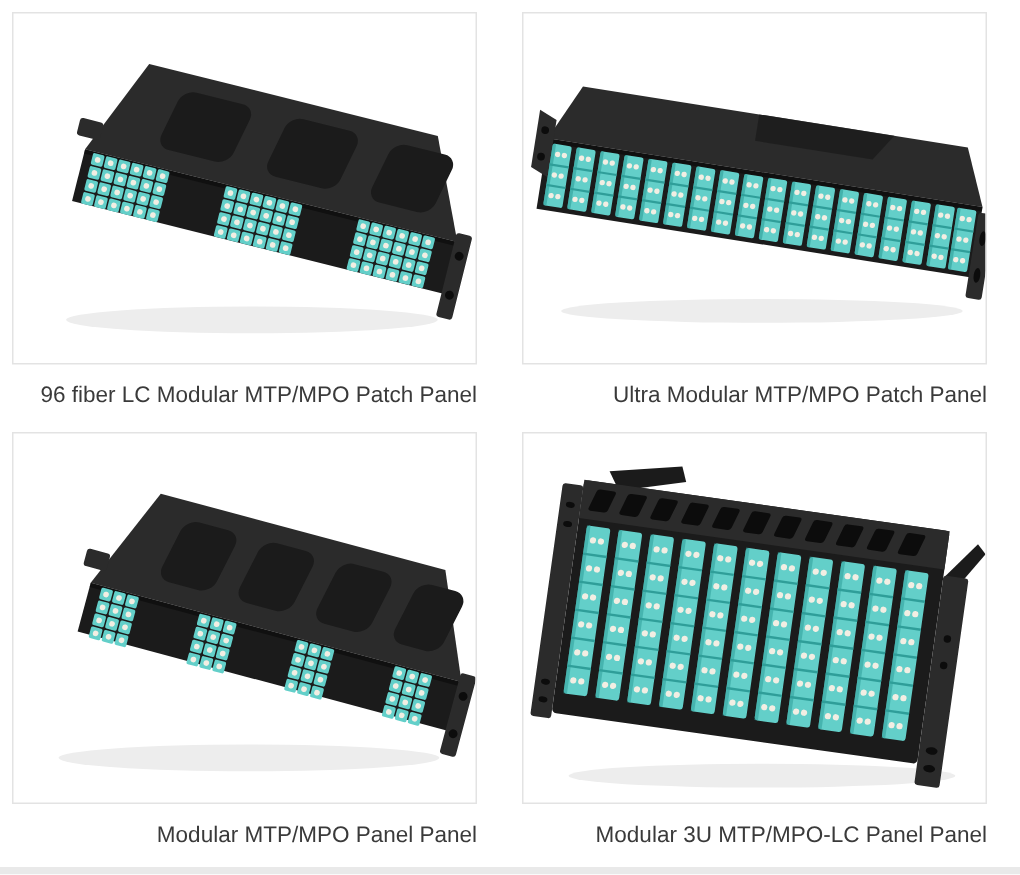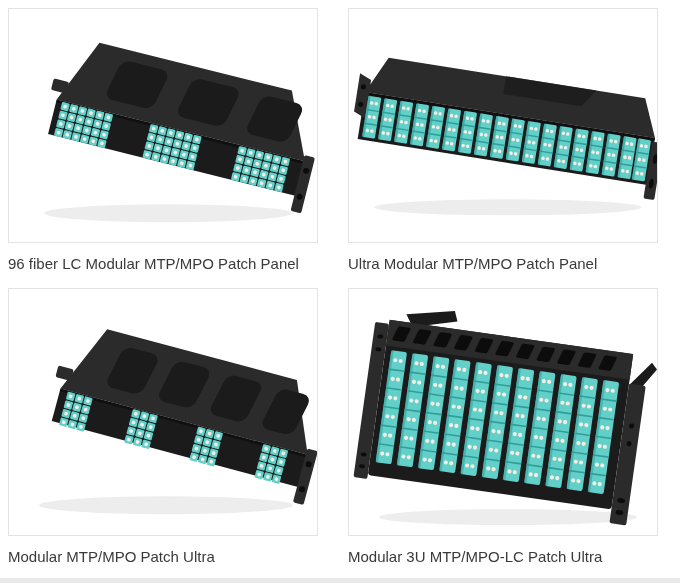--- a/index.html
+++ b/index.html
@@ -21,21 +21,21 @@
     border: 1px solid var(--card-border, #e3e3e3);
     background: #ffffff;
     box-sizing: border-box;
     overflow: hidden;
   }
   .r1 .imgbox { height: 235px; }
   .r2 .imgbox { height: 248px; }
   .imgbox svg { display: block; width: 100%; height: 100%; }
   .caption {
     margin-top: 11px;
-    text-align: left;
+    text-align: right;
     font-size: 15px;
     line-height: 1.35;
     color: var(--caption-text, #3a3a3a);
   }
   .bottom-strip {
     position: absolute;
     left: 0; right: 0; bottom: 0;
     height: 5px;
     background: var(--bottom-strip, #e9e9e9);
   }
@@ -203,21 +203,21 @@
           <use href="#grid34" x="56" y="129"></use>
           <use href="#grid34" x="124" y="129"></use>
           <use href="#grid34" x="192" y="129"></use>
           <use href="#grid34" x="260" y="129"></use>
           <rect class="p-mid" x="304" y="122" width="11" height="56" rx="2"></rect>
           <circle class="hole" cx="309.5" cy="137" r="3"></circle>
           <circle class="hole" cx="309.5" cy="163" r="3"></circle>
         </g>
       </svg>
     </div>
-    <figcaption class="caption">Modular MTP/MPO Patch Ultra</figcaption>
+    <figcaption class="caption">Modular MTP/MPO Panel Panel</figcaption>
   </figure>
 
   <figure class="card r2">
     <div class="imgbox" aria-label="Modular 3U MTP/MPO-LC Patch Panel">
       <svg viewBox="0 0 310 248" preserveAspectRatio="xMidYMid meet">
         <ellipse class="shadow" cx="160" cy="230" rx="130" ry="8"></ellipse>
         <g transform="rotate(8 155 130)">
           <polygon class="p-dark" points="44,40 92,30 96,40 52,52"></polygon>
           <polygon class="p-dark" points="276,80 296,54 302,60 284,88"></polygon>
           <rect class="p-dark" x="28" y="48" width="248" height="158" rx="3"></rect>
@@ -252,18 +252,18 @@
           <ellipse class="hole" cx="21" cy="186" rx="3" ry="2"></ellipse>
           <ellipse class="hole" cx="21" cy="198" rx="3" ry="2"></ellipse>
           <rect class="p-mid" x="276" y="78" width="17" height="142" rx="2"></rect>
           <circle class="hole" cx="284.5" cy="120" r="2.5"></circle>
           <circle class="hole" cx="284.5" cy="138" r="2.5"></circle>
           <ellipse class="hole" cx="284.5" cy="196" rx="4" ry="2.5"></ellipse>
           <ellipse class="hole" cx="284.5" cy="208" rx="4" ry="2.5"></ellipse>
         </g>
       </svg>
     </div>
-    <figcaption class="caption">Modular 3U MTP/MPO-LC Patch Ultra</figcaption>
+    <figcaption class="caption">Modular 3U MTP/MPO-LC Panel Panel</figcaption>
   </figure>
 
 </div>
 
 <div class="bottom-strip"></div>
 
 </body></html>

